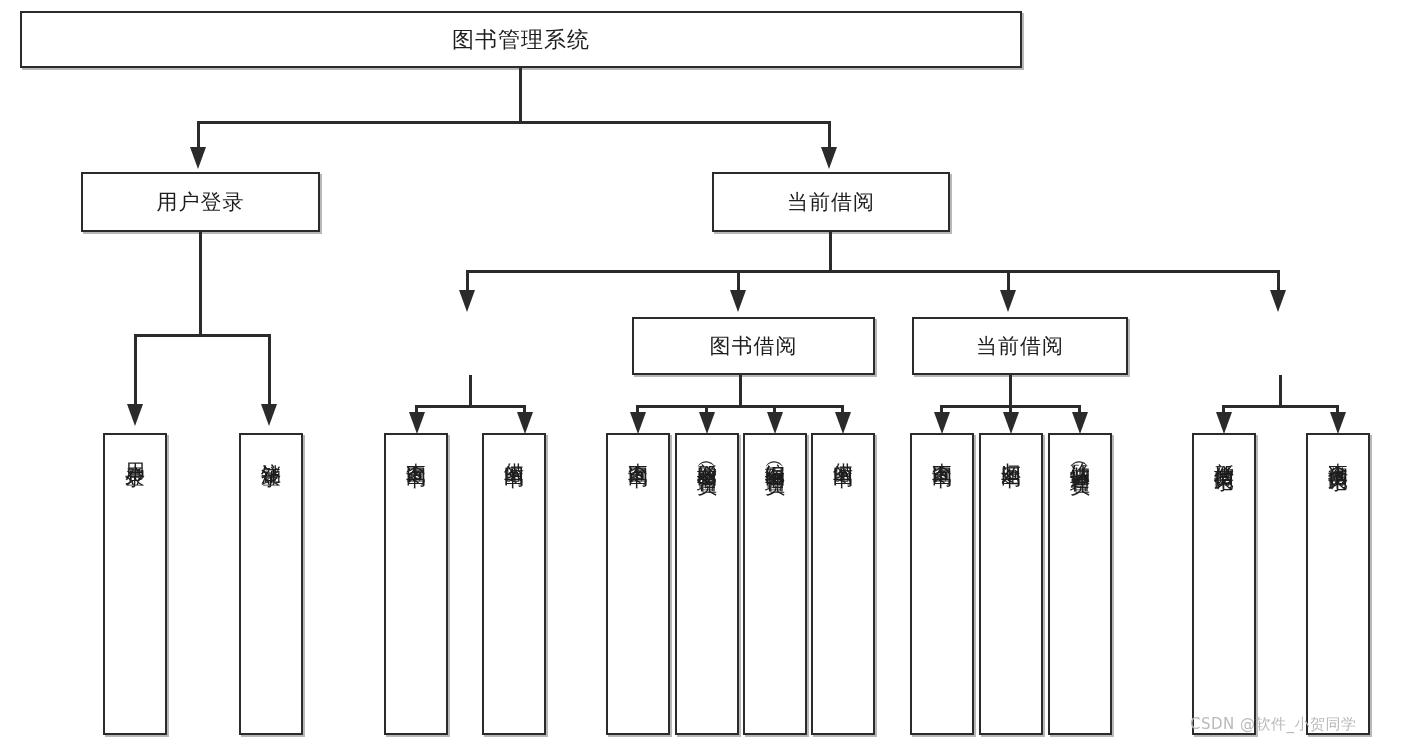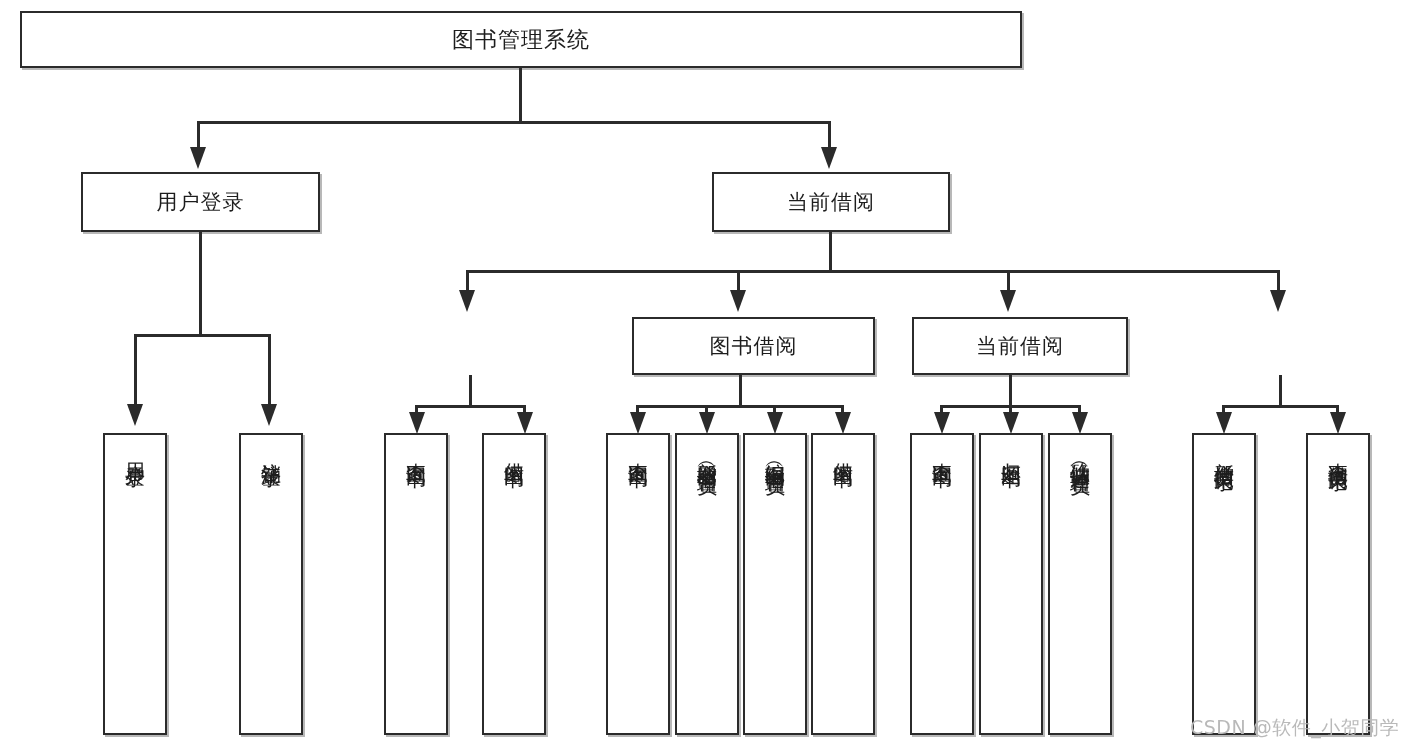--- a/index.html
+++ b/index.html
@@ -71,21 +71,21 @@
     position: absolute;
     width: 0;
     height: 0;
     border-left: 8px solid transparent;
     border-right: 8px solid transparent;
     border-top: 22px solid #2b2b2b;
   }
   
   .watermark {
     position: absolute;
-    font-size: 19px;
+    font-size: 15px;
     color: #b9b9b9;
     white-space: nowrap;
     letter-spacing: 0.5px;
   }
 </style>
 </head>
 <body>
 
 <div id="canvas">
 

